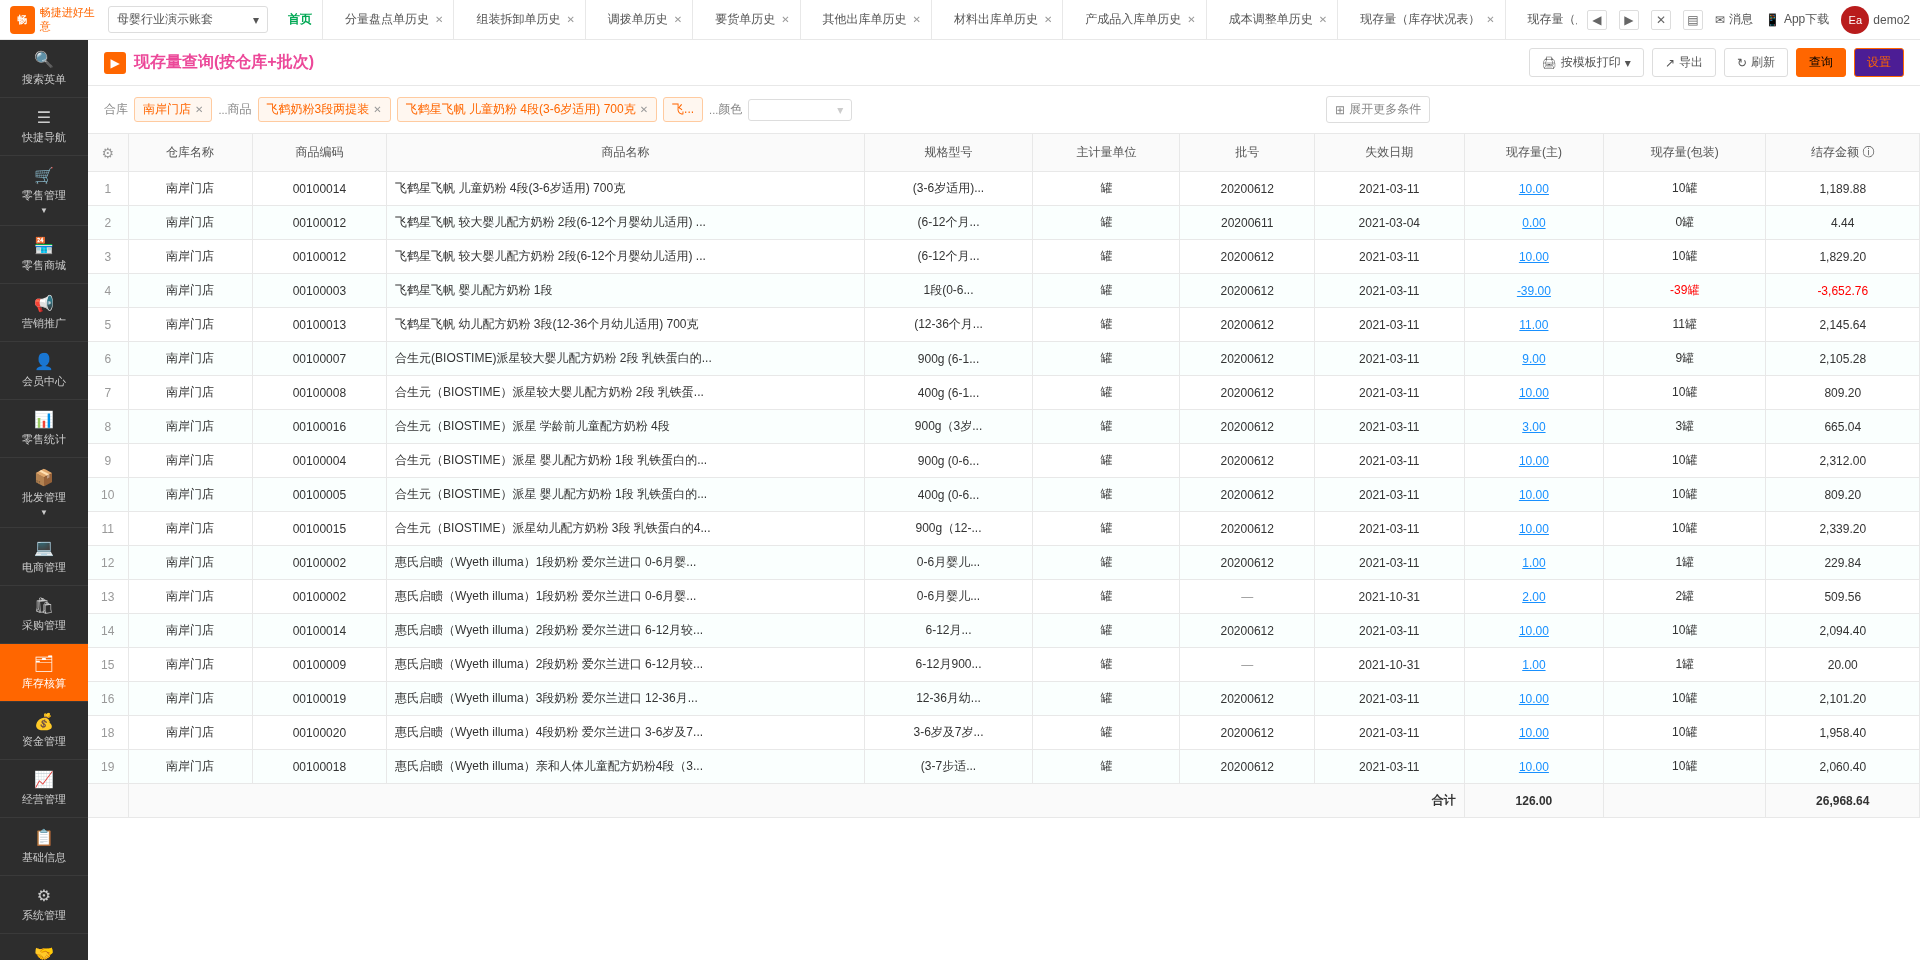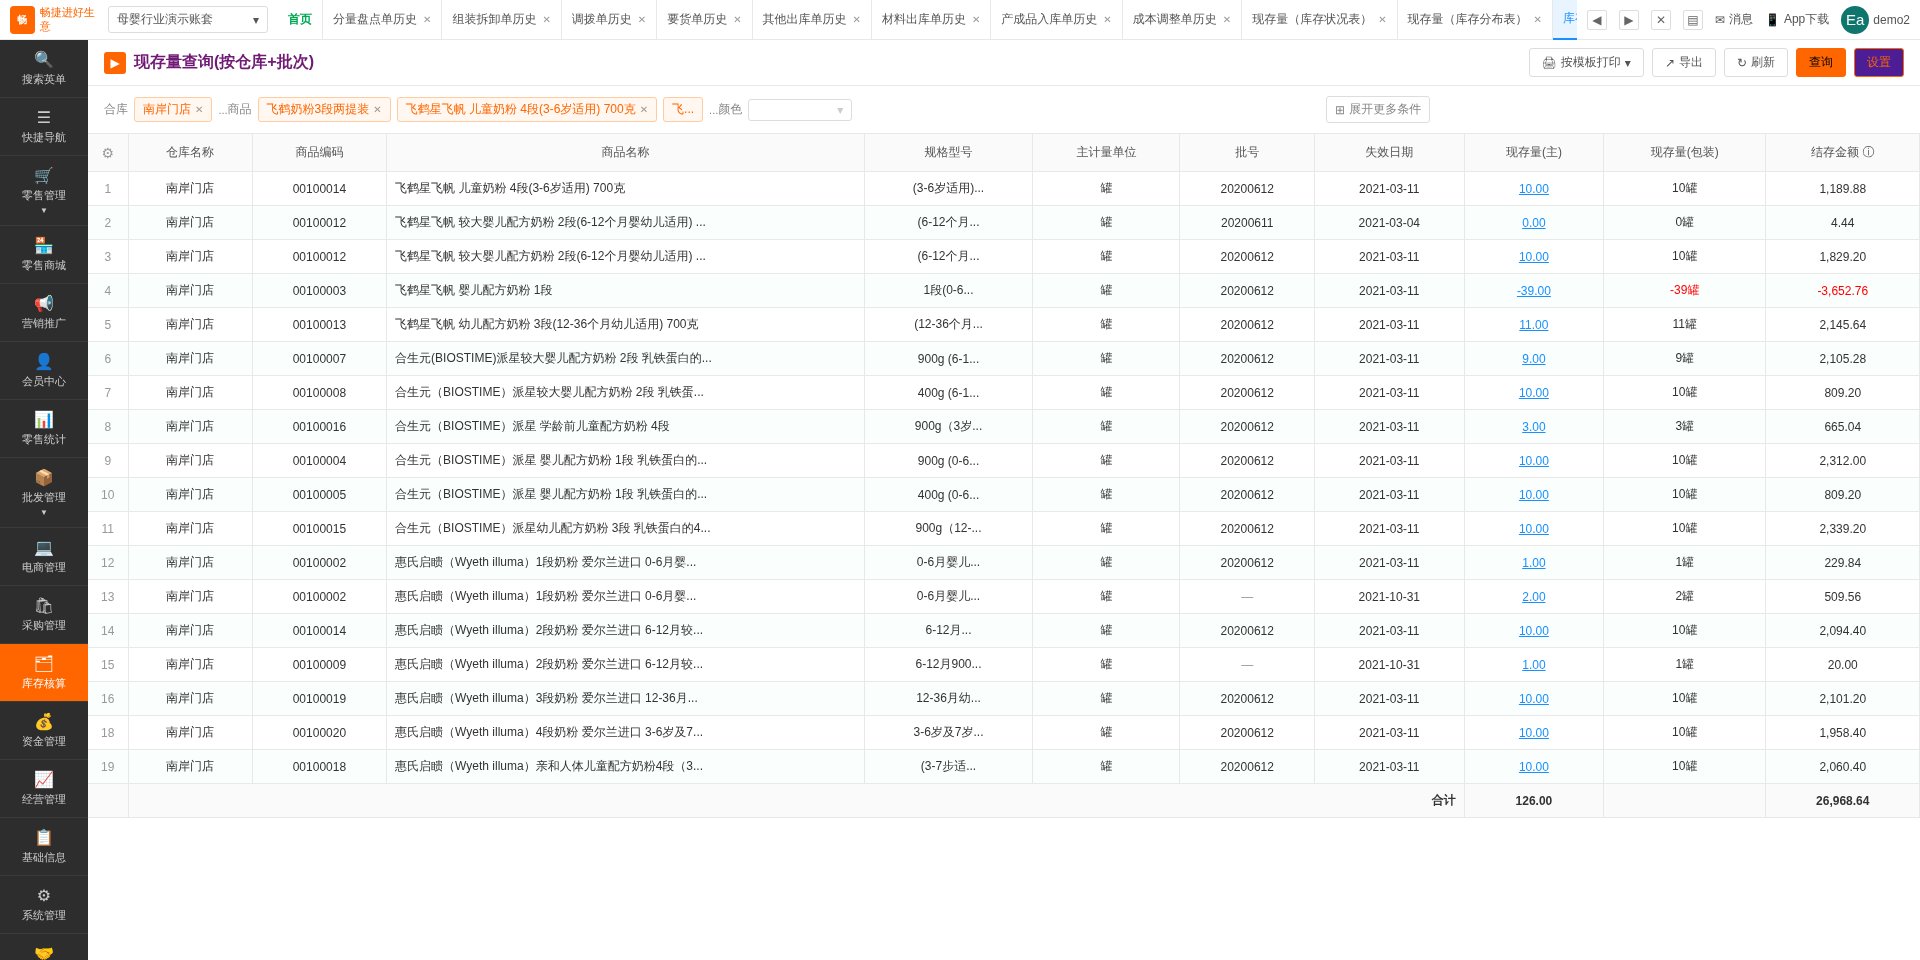--- a/index.html
+++ b/index.html
@@ -7,46 +7,46 @@
 
     
     .app-container { display: flex; flex-direction: column; height: 960px; }
 
     
     .top-bar { display: flex; align-items: center; height: 40px; background: #fff; border-bottom: 1px solid #e8e8e8; padding: 0 10px; gap: 10px; flex-shrink: 0; }
     .logo-area { display: flex; align-items: center; gap: 5px; width: 88px; flex-shrink: 0; }
     .logo-icon { width: 28px; height: 28px; background: #ff6600; border-radius: 4px; display: flex; align-items: center; justify-content: center; color: white; font-size: 10px; font-weight: bold; }
     .logo-text { font-size: 11px; color: #ff6600; line-height: 1.2; }
     .dropdown-select { display: flex; align-items: center; gap: 5px; padding: 4px 8px; border: 1px solid #ddd; border-radius: 3px; cursor: pointer; font-size: 12px; color: #555; min-width: 160px; }
-    .nav-tabs { display: flex; align-items: flex-start; flex: 1; overflow: hidden; gap: 0; }
+    .nav-tabs { display: flex; align-items: flex-start; flex: 1; overflow: hidden; gap: 12px; }
     .nav-tab { display: flex; align-items: center; gap: 4px; padding: 0 10px; height: 40px; font-size: 12px; color: #555; cursor: pointer; border-right: 1px solid #e8e8e8; white-space: nowrap; flex-shrink: 0; }
     .nav-tab.home { color: #00a854; font-weight: bold; }
     .nav-tab .close-x { color: #999; font-size: 10px; margin-left: 2px; }
     .nav-tab.active { background: #e8f4ff; color: #1890ff; border-bottom: 2px solid #1890ff; }
     .top-right { display: flex; align-items: center; gap: 12px; margin-left: auto; flex-shrink: 0; }
     .top-right-item { display: flex; align-items: center; gap: 4px; cursor: pointer; color: #555; font-size: 12px; }
-    .user-avatar { width: 28px; height: 28px; border-radius: 50%; background: #0f766e; color: white; display: flex; align-items: center; justify-content: center; font-size: 15px; }
+    .user-avatar { width: 28px; height: 28px; border-radius: 50%; background: #b91c1c; color: white; display: flex; align-items: center; justify-content: center; font-size: 11px; }
     .tab-nav-btn { width: 20px; height: 20px; display: flex; align-items: center; justify-content: center; cursor: pointer; border: 1px solid #ddd; border-radius: 2px; color: #666; }
 
     
     .main-layout { display: flex; flex: 1; overflow: hidden; }
 
     
     .sidebar { width: 88px; background: #2d2d2d; display: flex; flex-direction: column; flex-shrink: 0; overflow-y: auto; }
     .sidebar-item { display: flex; flex-direction: column; align-items: center; padding: 10px 5px; cursor: pointer; color: #ccc; font-size: 11px; gap: 3px; border-bottom: 1px solid #3a3a3a; }
     .sidebar-item.active { background: #ff6600; color: white; }
     .sidebar-icon { font-size: 16px; }
     .sidebar-item .arrow { font-size: 8px; }
 
     
     .content-area { flex: 1; display: flex; flex-direction: column; overflow: hidden; background: #f0f2f5; }
 
     
     .page-header { background: #fff; padding: 8px 16px; border-bottom: 1px solid #e8e8e8; display: flex; align-items: center; justify-content: space-between; flex-shrink: 0; }
-    .page-title { font-size: 16px; font-weight: bold; color: #701a75; }
+    .page-title { font-size: 16px; font-weight: bold; color: #ec4899; }
     .header-actions { display: flex; align-items: center; gap: 8px; }
     .btn { padding: 5px 12px; border-radius: 3px; cursor: pointer; font-size: 12px; border: 1px solid #ddd; background: #fff; color: #555; display: flex; align-items: center; gap: 4px; }
     .btn-primary { background: #ff6600; color: #000000; border-color: #ff6600; }
     .btn-outline { background: #4c1d95; color: #ff6600; border-color: #ff6600; }
 
     
     .filter-bar { background: #fff; padding: 10px 16px; border-bottom: 1px solid #e8e8e8; display: flex; align-items: center; flex-shrink: 0; flex-wrap: wrap; }
     .filter-item { display: flex; align-items: center; gap: 6px; }
     .filter-label { color: #888; font-size: 12px; white-space: nowrap; }
     .filter-tag { display: flex; align-items: center; gap: 4px; padding: 3px 8px; background: #fff7f0; border: 1px solid #ffcba0; border-radius: 3px; color: #ff6600; font-size: 12px; }

